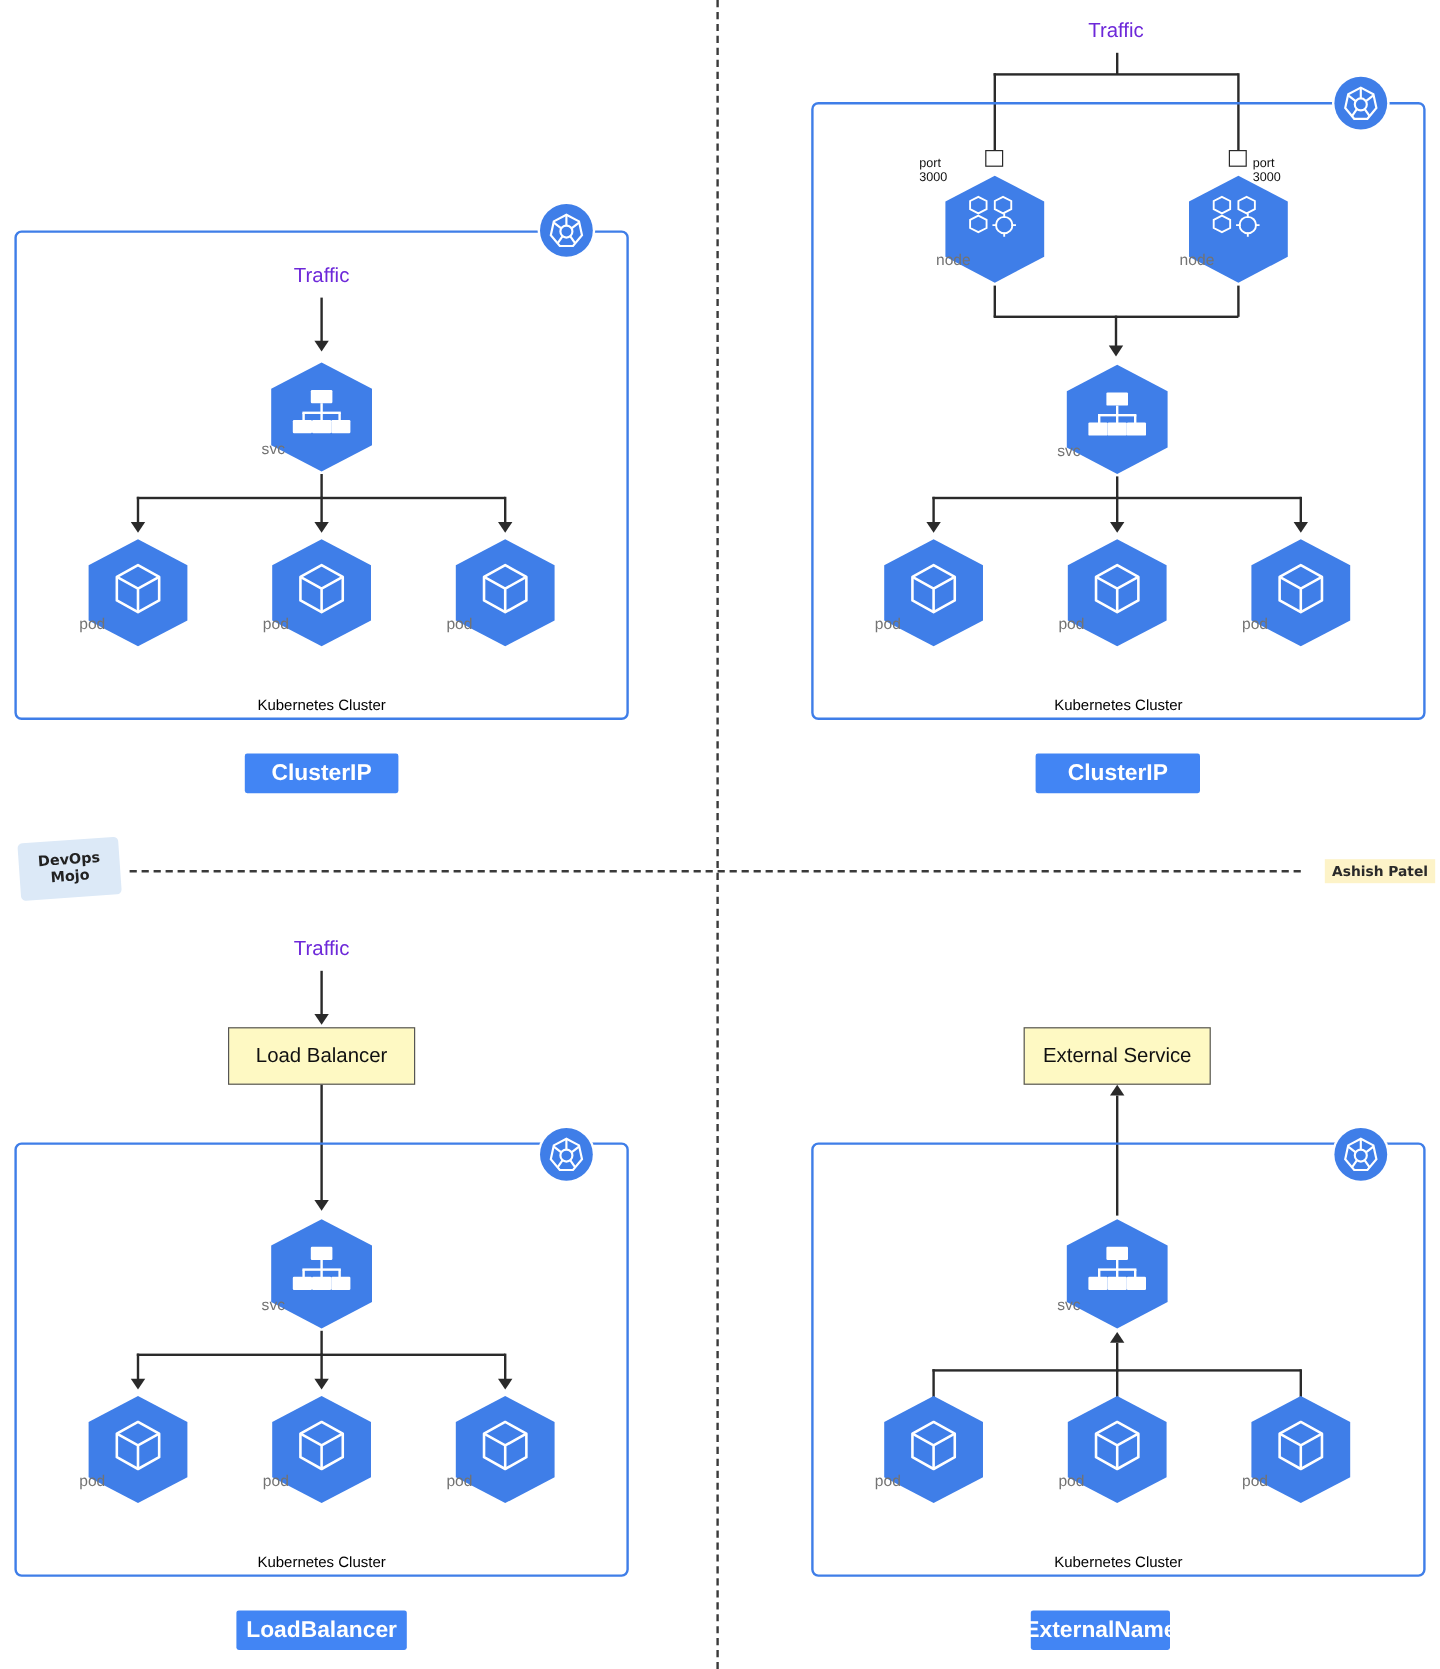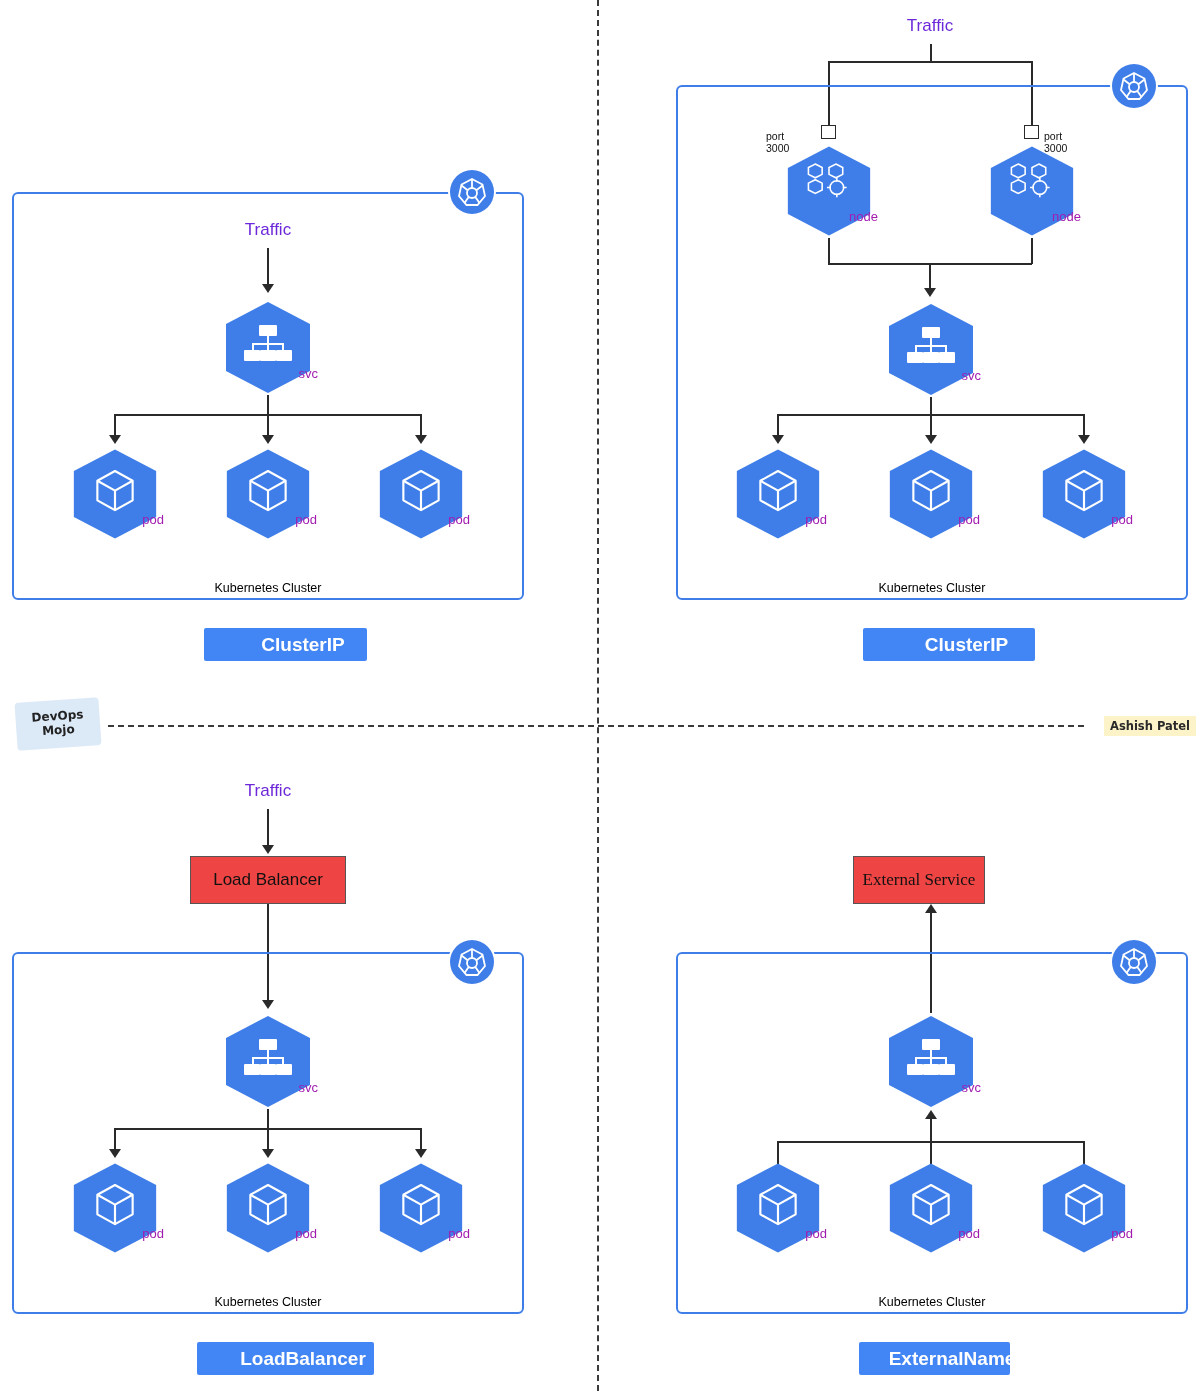--- a/index.html
+++ b/index.html
@@ -3,25 +3,25 @@
 <meta charset="utf-8">
 <style>
   html,body{margin:0;padding:0;background:#ffffff;}
   body{width:1200px;height:1391px;position:relative;font-family:"Liberation Sans",sans-serif;color:#222;overflow:hidden;}
   .quad{position:absolute;}
   .vdiv{position:absolute;left:597px;top:0;width:0;height:1391px;border-left:2px dashed #3a3a3a;}
   .hdiv{position:absolute;left:108px;top:725px;width:976px;height:0;border-top:2px dashed #3a3a3a;}
   .cluster-box{position:absolute;border:2px solid #3f7ee8;border-radius:6px;box-sizing:border-box;}
   .cluster-label{position:absolute;width:100%;text-align:center;font-size:12.5px;color:#000000;}
   .traffic-label{position:absolute;font-size:17px;color:#6d28d9;text-align:center;}
-  .plain-box{position:absolute;border:1.5px solid #555;background:#ef4444;box-sizing:border-box;display:flex;align-items:center;justify-content:center;font-size:17px;color:#111;text-align:center;}
-  .title-chip{position:absolute;background:#4285f4;color:#fff;font-weight:bold;font-size:19px;display:flex;align-items:center;justify-content:center;border-radius:2px;padding-left:35px;}
+  .plain-box{position:absolute;border:1.5px solid #555;background:#fef9c3;box-sizing:border-box;display:flex;align-items:center;justify-content:center;font-size:17px;color:#111;text-align:center;}
+  .title-chip{position:absolute;background:#4285f4;color:#fff;font-weight:bold;font-size:19px;display:flex;align-items:center;justify-content:center;border-radius:2px;}
   .hex{position:absolute;display:flex;align-items:center;justify-content:center;}
   .hex svg{display:block;}
-  .hexlabel{position:absolute;width:100%;text-align:right;color:#a21caf;font-size:13px;pointer-events:none;}
+  .hexlabel{position:absolute;width:100%;text-align:left;color:#737373;font-size:13px;pointer-events:none;}
   .line{position:absolute;background:#2a2a2a;}
   .hline{height:1.6px;}
   .vline{width:1.6px;}
   .arrow{position:absolute;width:0;height:0;border-left:6px solid transparent;border-right:6px solid transparent;}
   .arrow-down{border-top:9px solid #2a2a2a;}
   .arrow-up{border-bottom:9px solid #2a2a2a;}
   .portlabel{position:absolute;font-size:10.5px;color:#111;}
   .portbox{position:absolute;border:1.4px solid #2a2a2a;background:#fff;box-sizing:border-box;}
   .k8s-badge{position:absolute;width:48px;height:48px;border-radius:50%;background:#fff;display:flex;align-items:center;justify-content:center;}
   .wm-devops{position:absolute;left:16px;top:700px;width:84px;height:48px;background:#dce9f7;border-radius:4px;transform:rotate(-4deg);display:flex;flex-direction:column;align-items:center;justify-content:center;font-family:"DejaVu Sans",sans-serif;font-size:12px;font-weight:bold;color:#222;line-height:1.15;}
@@ -323,21 +323,21 @@
       </g>
     </svg>
     <div class="hexlabel" style="top:65px;">pod</div>
   </div>
 
   <div class="title-chip" style="left:197px;top:1342px;width:142px;height:33px;">LoadBalancer</div>
 </div>
 
 <div class="quad">
 
-  <div class="plain-box" style="left:853px;top:856px;width:132px;height:48px;font-family:Liberation Serif, serif;">External Service</div>
+  <div class="plain-box" style="left:853px;top:856px;width:156px;height:48px;">External Service</div>
 
   <div class="line vline" style="left:930px;top:913px;height:100px;"></div>
   <div class="arrow arrow-up" style="left:925px;top:904px;"></div>
 
   <div class="cluster-box" style="left:676px;top:952px;width:512px;height:362px;"></div>
   <div class="cluster-label" style="left:676px;top:1295px;width:512px;">Kubernetes Cluster</div>
 
   <div class="k8s-badge" style="left:1110px;top:938px;">
     <svg width="48" height="48" viewBox="0 0 48 48">
       <circle cx="24" cy="24" r="22" fill="#3f7ee8"></circle>

